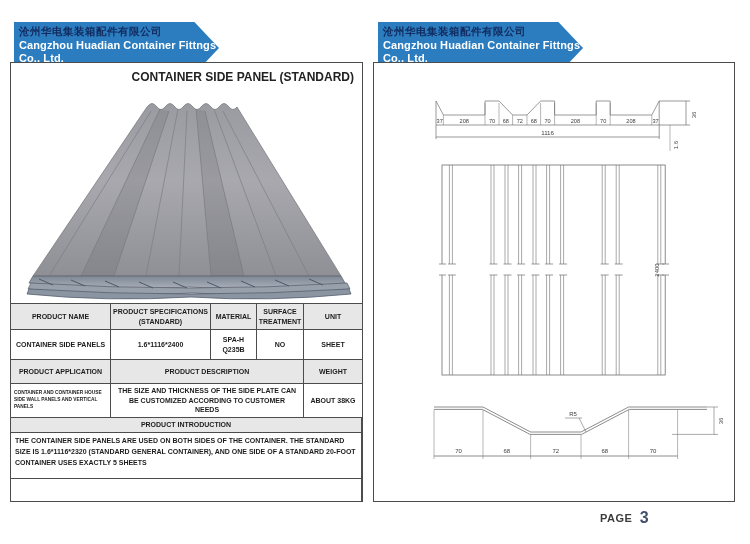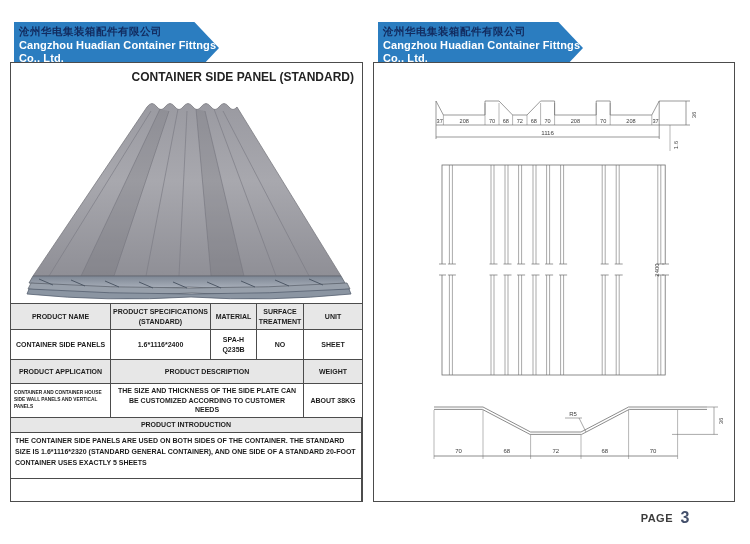--- a/index.html
+++ b/index.html
@@ -50,21 +50,21 @@
   .c.r3{height:24px;}
   .c.r4{height:34px;}
   .c.r5{height:15px;}
   .c.r6{height:46px;align-items:flex-start;justify-content:flex-start;text-align:left;padding:3px 4px;line-height:1.55;}
   .c.r7{height:22px;border-bottom:none;}
   .c.span-desc{grid-column:2/5;}
   .c.span-full{grid-column:1/6;}
   .c.tiny{font-size:4.8px;text-align:left;justify-content:flex-start;padding:2px 3px;line-height:1.4;}
   
   .page-footer{
-    position:absolute;left:600px;top:508px;width:130px;text-align:center;color:#3c3c3c;
+    position:absolute;left:600px;top:508px;width:130px;text-align:left;color:#3c3c3c;
   }
   .page-footer .lbl{font-size:11px;font-weight:bold;letter-spacing:.5px;vertical-align:baseline;}
   .page-footer .num{font-size:16px;font-weight:bold;color:#44506b;margin-left:3px;vertical-align:-1px;}
   svg text{font-family:"Liberation Sans","DejaVu Sans",sans-serif;}
 </style>
 </head>
 <body>
 
 <div class="banner banner-left">
   <div class="zh">沧州华电集装箱配件有限公司</div>

